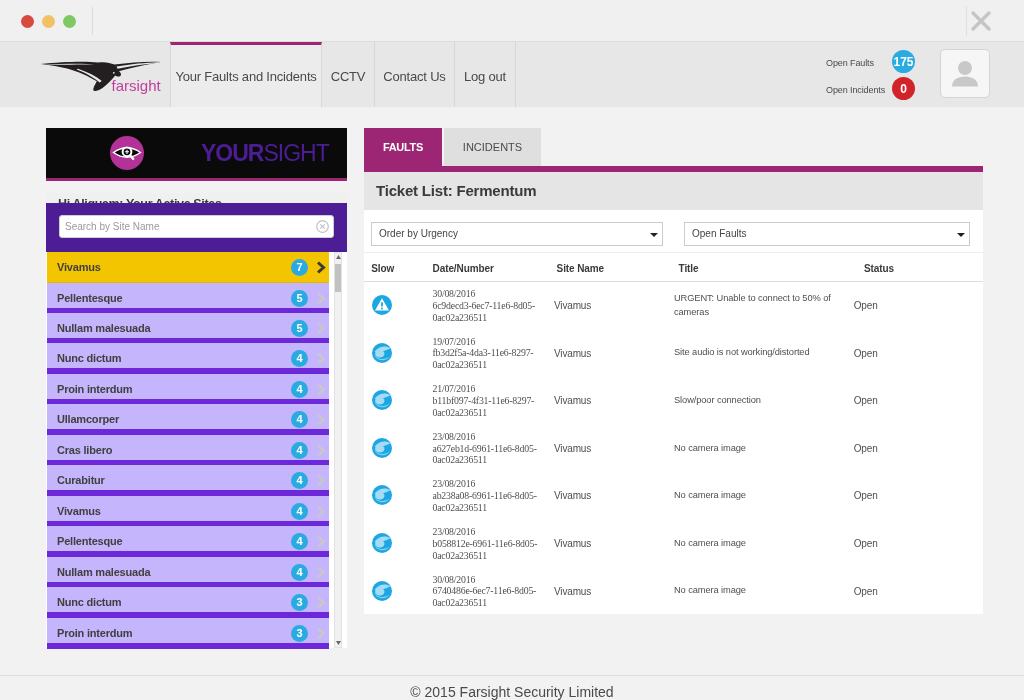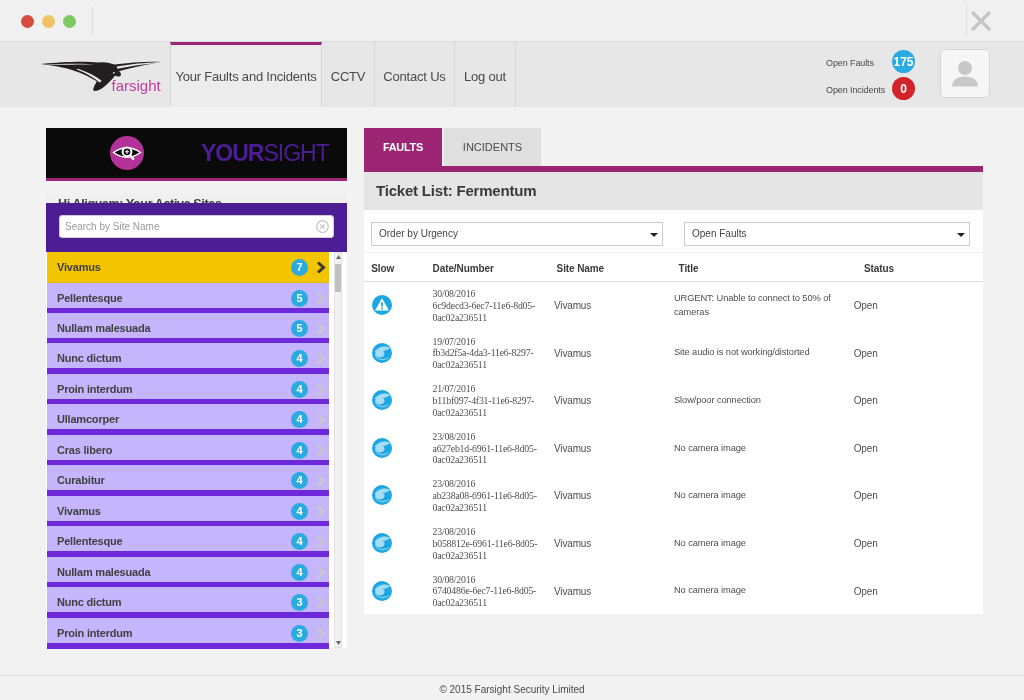--- a/index.html
+++ b/index.html
@@ -54,21 +54,21 @@
 .th{position:absolute;top:9.5px;}
 .trow{position:absolute;left:0;width:619px;height:47.6px;font-size:10px;letter-spacing:-0.15px;color:#4f4f4f;}
 .ticon{position:absolute;left:8px;top:13px;}
 .c-date{position:absolute;left:68.5px;top:6px;line-height:11.8px;font-size:9.8px;letter-spacing:-0.2px;font-family:Liberation Serif, serif;}
 .c-site{position:absolute;left:190px;top:0;height:47.6px;line-height:47.6px;}
 .c-title{position:absolute;left:310px;top:0;width:172px;height:47.6px;display:flex;align-items:center;line-height:13.8px;font-size:9.3px;letter-spacing:-0.1px;}
 .c-status{position:absolute;left:489.7px;top:0;height:47.6px;line-height:47.6px;}
 
 
 #footline{left:0;top:675px;width:1024px;height:1px;background:#dcdcdc;}
-#foottext{left:0;top:684px;width:1024px;text-align:center;font-size:10px;color:#4a4a4a;}
+#foottext{left:0;top:684px;width:1024px;text-align:center;font-size:14px;color:#4a4a4a;}
 </style>
 </head>
 <body>
 
 <div class="abs" id="chrome"></div>
 <div class="light" style="left:21px;background:#d84a3e;"></div>
 <div class="light" style="left:42px;background:#f0c166;"></div>
 <div class="light" style="left:63px;background:#7ec961;"></div>
 <div class="abs" id="chromesep"></div>
 <div class="abs" id="closesep"></div>

